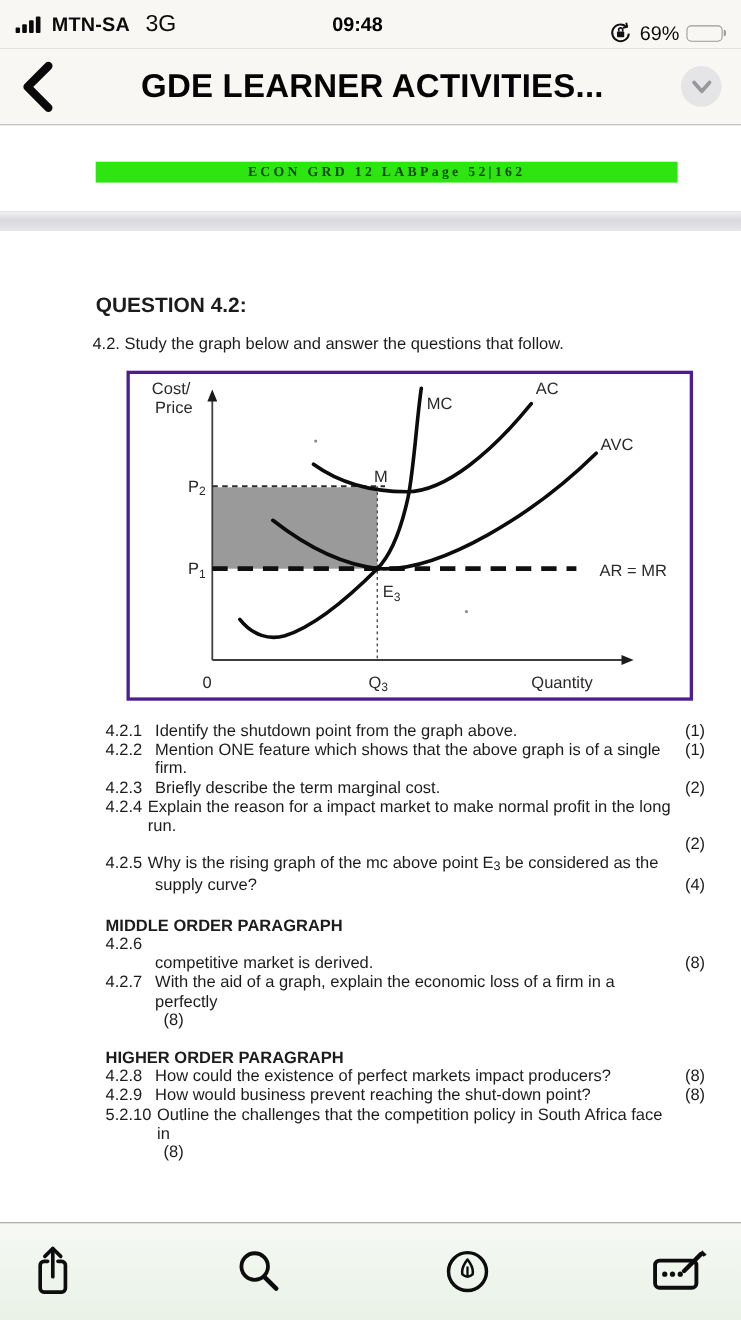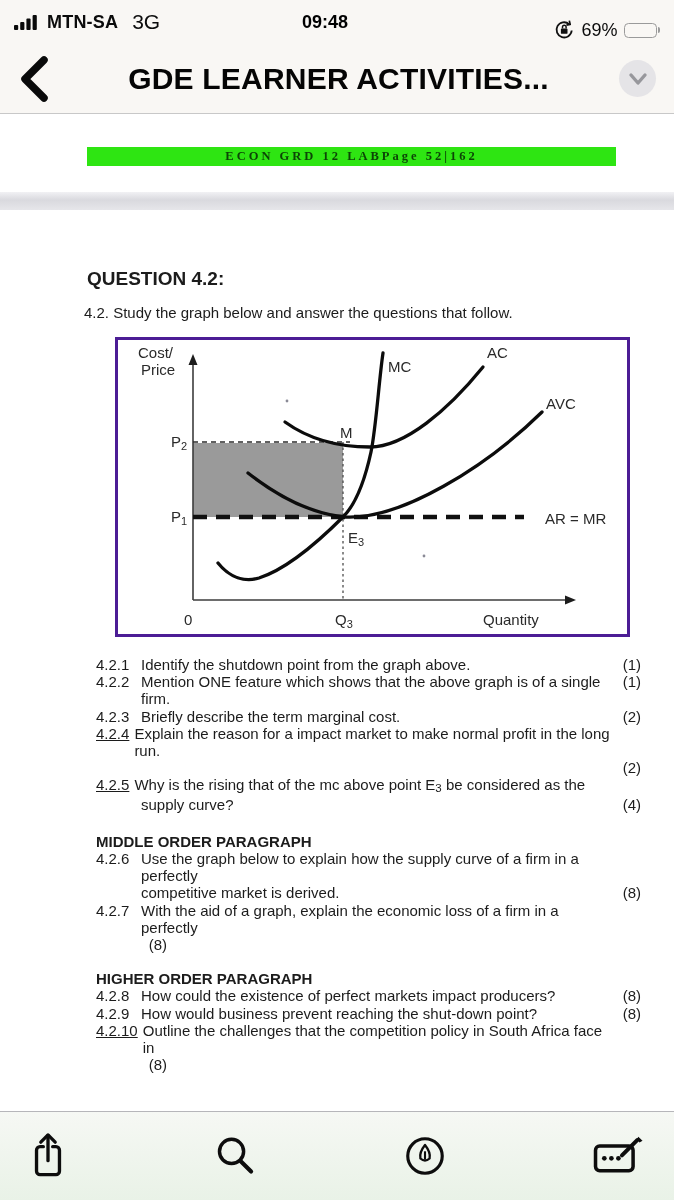--- a/index.html
+++ b/index.html
@@ -43,21 +43,21 @@
   .qheader{position:absolute;left:87px;top:58px;font-size:19px;font-weight:700;}
   .intro{position:absolute;left:84px;top:94px;font-size:15px;}
 
   .figure{position:absolute;left:115px;top:127px;width:509px;height:294px;border:3px solid #4c1d95;background:#fff;}
   .figure svg{display:block;}
   .glabel{font-family:"Liberation Sans","DejaVu Sans",sans-serif;font-size:15px;fill:#2a2a2a;}
 
   .questions{position:absolute;left:96px;top:446px;width:545px;font-size:15px;line-height:17.2px;}
   .qline{display:flex;}
   .qnum{flex:0 0 45px;}
-  .qline.tight .qnum{flex:0 0 auto;margin-right:5px;text-decoration:underline;}
+  .qline.tight .qnum{flex:0 0 auto;margin-right:5px;}
   .qtext{flex:1;}
   .qmarks{flex:0 0 auto;min-width:26px;text-align:right;}
   .sub{font-size:11.5px;position:relative;top:2px;}
   .sechdr{font-weight:700;}
   .sec-middle{margin-top:20px;}
   .sec-higher{margin-top:17px;}
 
   
   .toolbar{position:absolute;left:0;top:1111px;width:674px;height:89px;box-sizing:border-box;
            border-top:1px solid #b6b6ba;background:linear-gradient(#f6f8f4,#e9f2e7);
@@ -183,33 +183,32 @@
         <span class="qtext">Explain the reason for a impact market to make normal profit in the long run.</span>
         <span class="qmarks"></span>
       </div>
       <div class="qline">
         <span class="qnum"></span>
         <span class="qtext"></span>
         <span class="qmarks">(2)</span>
       </div>
       <div class="qline tight">
         <span class="qnum">4.2.5</span>
-        <span class="qtext"><span>Why is the rising that of the mc above point E</span><span class="sub">3</span><span> be considered as the</span></span>
+        <span class="qtext"><span>Why is the rising graph of the mc above point E</span><span class="sub">3</span><span> be considered as the</span></span>
         <span class="qmarks"></span>
       </div>
       <div class="qline">
         <span class="qnum"></span>
         <span class="qtext">supply curve?</span>
         <span class="qmarks">(4)</span>
       </div>
 
       <div class="sechdr sec-middle">MIDDLE ORDER PARAGRAPH</div>
       <div class="qline">
         <span class="qnum">4.2.6</span>
-        <span class="qtext">Use the graph below to explain how the supply curve of a firm in a perfectly</span>
         <span class="qmarks"></span>
       </div>
       <div class="qline">
         <span class="qnum"></span>
         <span class="qtext">competitive market is derived.</span>
         <span class="qmarks">(8)</span>
       </div>
       <div class="qline">
         <span class="qnum">4.2.7</span>
         <span class="qtext">With the aid of a graph, explain the economic loss of a firm in a perfectly</span>
@@ -225,21 +224,21 @@
         <span class="qnum">4.2.8</span>
         <span class="qtext">How could the existence of perfect markets impact producers?</span>
         <span class="qmarks">(8)</span>
       </div>
       <div class="qline">
         <span class="qnum">4.2.9</span>
         <span class="qtext">How would business prevent reaching the shut-down point?</span>
         <span class="qmarks">(8)</span>
       </div>
       <div class="qline tight">
-        <span class="qnum">4.2.10</span>
+        <span class="qnum">5.2.10</span>
         <span class="qtext">Outline the challenges that the competition policy in South Africa face in</span>
         <span class="qmarks"></span>
       </div>
       <div class="qline">
         <span class="qnum"></span>
         <span class="qmarks">(8)</span>
       </div>
     </div>
   </div>
 

